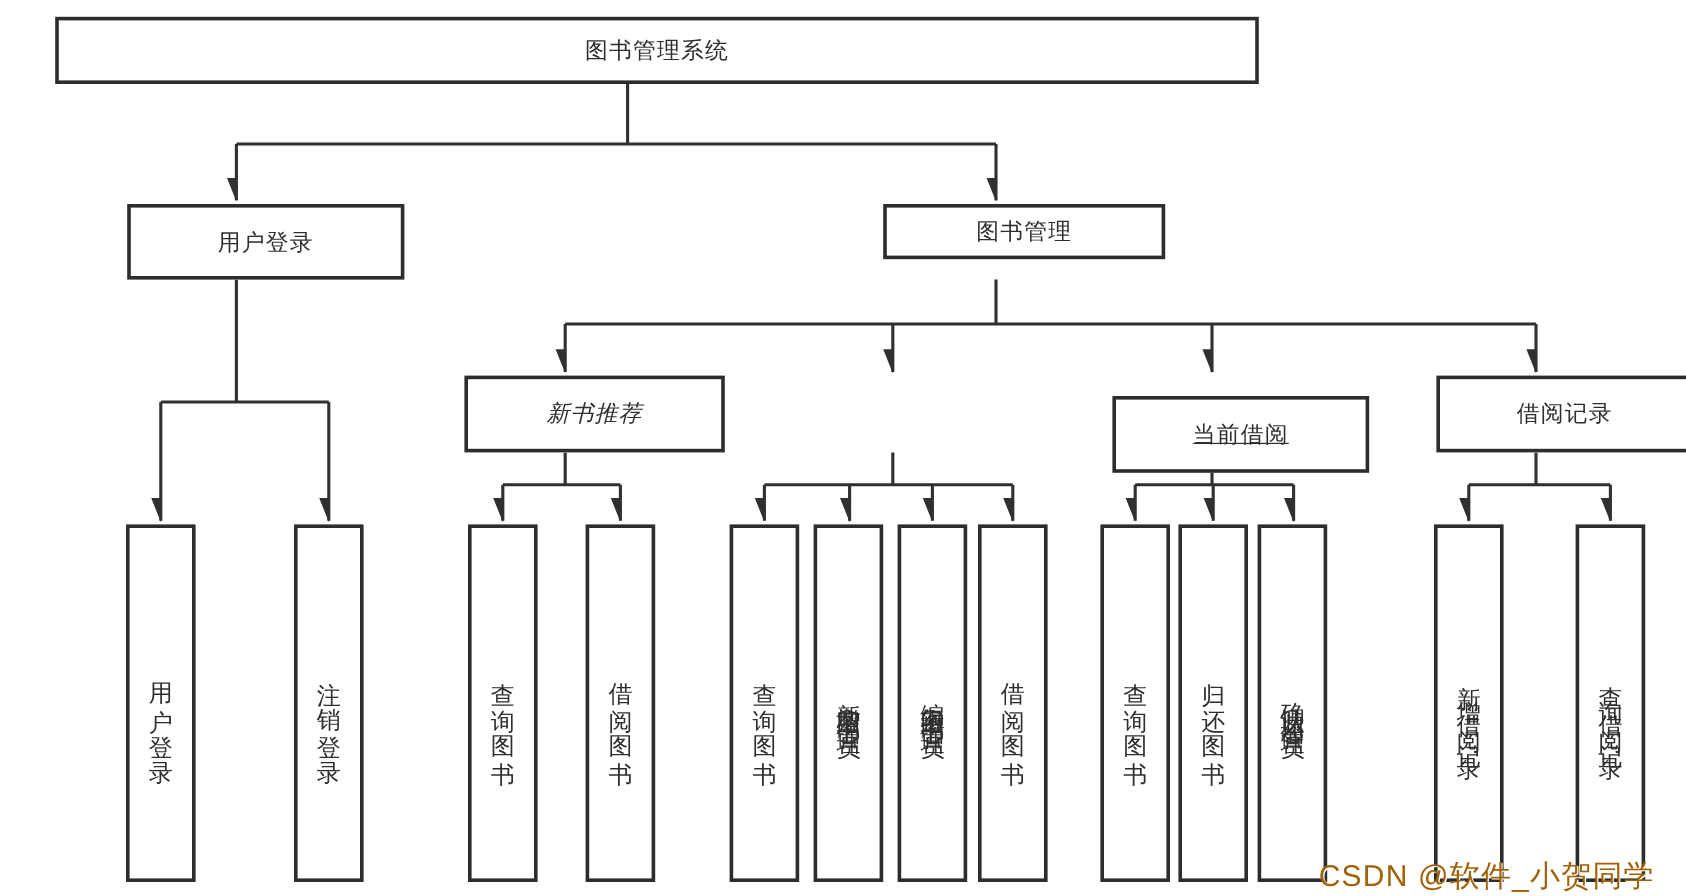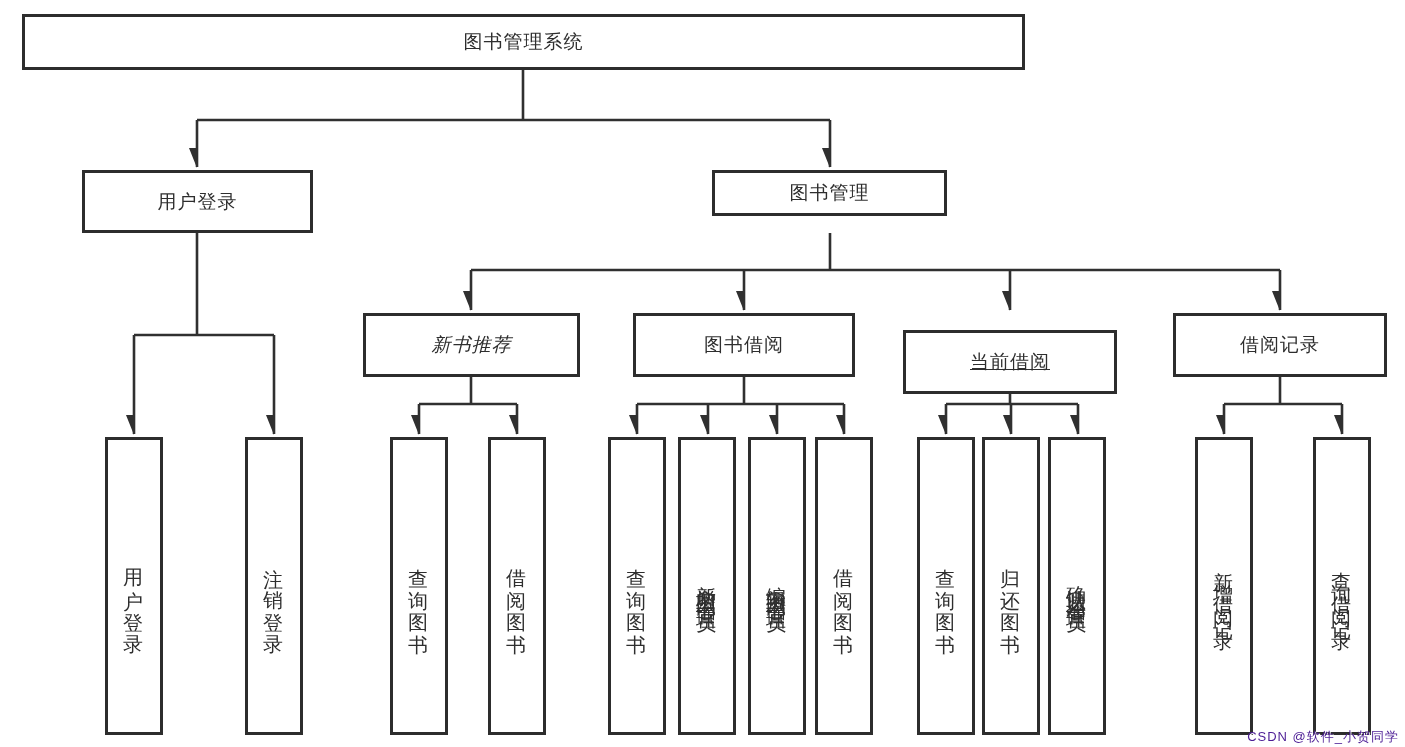--- a/index.html
+++ b/index.html
@@ -4,21 +4,21 @@
 <style>
   html,body{margin:0;padding:0;background:#fff;}
   #canvas{
     position:relative;width:1405px;height:747px;background:#ffffff;
     font-family:"Liberation Sans","DejaVu Sans",sans-serif;overflow:hidden;
   }
   #wires{position:absolute;left:0;top:0;z-index:1;}
   .hbox{
     position:absolute;box-sizing:border-box;background:#ffffff;
     border:3px solid #2d2d2d;display:flex;align-items:center;justify-content:center;
-    font-size:19px;color:#2e2e2e;letter-spacing:1px;z-index:2;
+    font-size:19px;color:#2e2e2e;letter-spacing:1px;z-index:2;margin-left:24px;
   }
   .vbox{
     position:absolute;box-sizing:border-box;background:#ffffff;
     border:3px solid #2d2d2d;display:flex;align-items:center;justify-content:center;
     z-index:2;top:437px;height:298px;width:58px;
   }
   .vbox span{
     writing-mode:vertical-rl;text-orientation:mixed;
     font-size:20px;color:#2e2e2e;white-space:nowrap;
   }
@@ -32,22 +32,22 @@
   .n-newrec{left:363px;top:313px;width:217px;height:64px;font-style:italic;}
   .n-borrow{left:633px;top:313px;width:222px;height:64px;}
   .n-current{left:903px;top:330px;width:214px;height:64px;text-decoration:underline;}
   .n-record{left:1173px;top:313px;width:214px;height:64px;}
   .l-g1a{left:105px;} .l-g1b{left:245px;}
   .l-g2a{left:390px;} .l-g2b{left:488px;}
   .l-g3a{left:608px;} .l-g3b{left:678px;} .l-g3c{left:748px;} .l-g3d{left:815px;}
   .l-g4a{left:917px;} .l-g4b{left:982px;} .l-g4c{left:1048px;}
   .l-g5a{left:1195px;} .l-g5b{left:1313px;}
   .watermark{
-    position:absolute;right:6px;bottom:1px;z-index:5;
-    font-size:13px;color:#4c1d95;letter-spacing:1px;
+    position:absolute;right:26px;bottom:1px;z-index:5;
+    font-size:25px;color:#a16207;letter-spacing:1px;
     text-shadow:1px 1px 0 #ffffff;
   }
 </style>
 </head>
 <body>
 
 <div id="canvas">
 
   <svg id="wires" width="1405" height="747" viewBox="0 0 1405 747">
     <defs>
@@ -96,23 +96,20 @@
   <div class="hbox n-userlogin">
     <span>用户登录</span>
   </div>
   <div class="hbox n-bookmgmt">
     <span>图书管理</span>
   </div>
 
   <div class="hbox n-newrec">
     <span>新书推荐</span>
   </div>
-  <div class="hbox n-borrow">
-    <span>图书借阅</span>
-  </div>
   <div class="hbox n-current">
     <span>当前借阅</span>
   </div>
   <div class="hbox n-record">
     <span>借阅记录</span>
   </div>
 
   <div class="vbox v4 l-g1a">
     <span>用户登录</span>
   </div>

